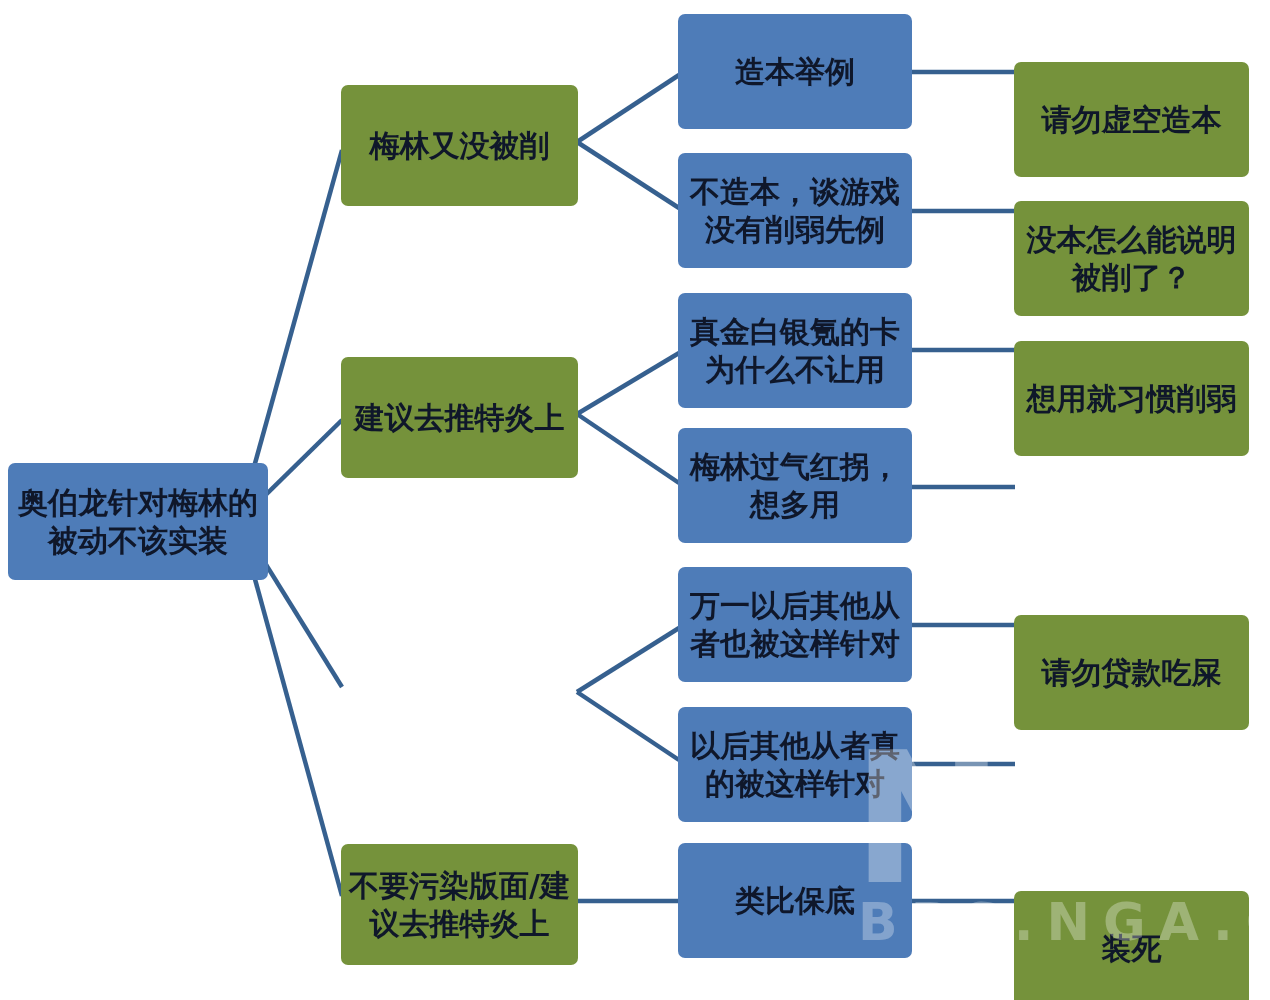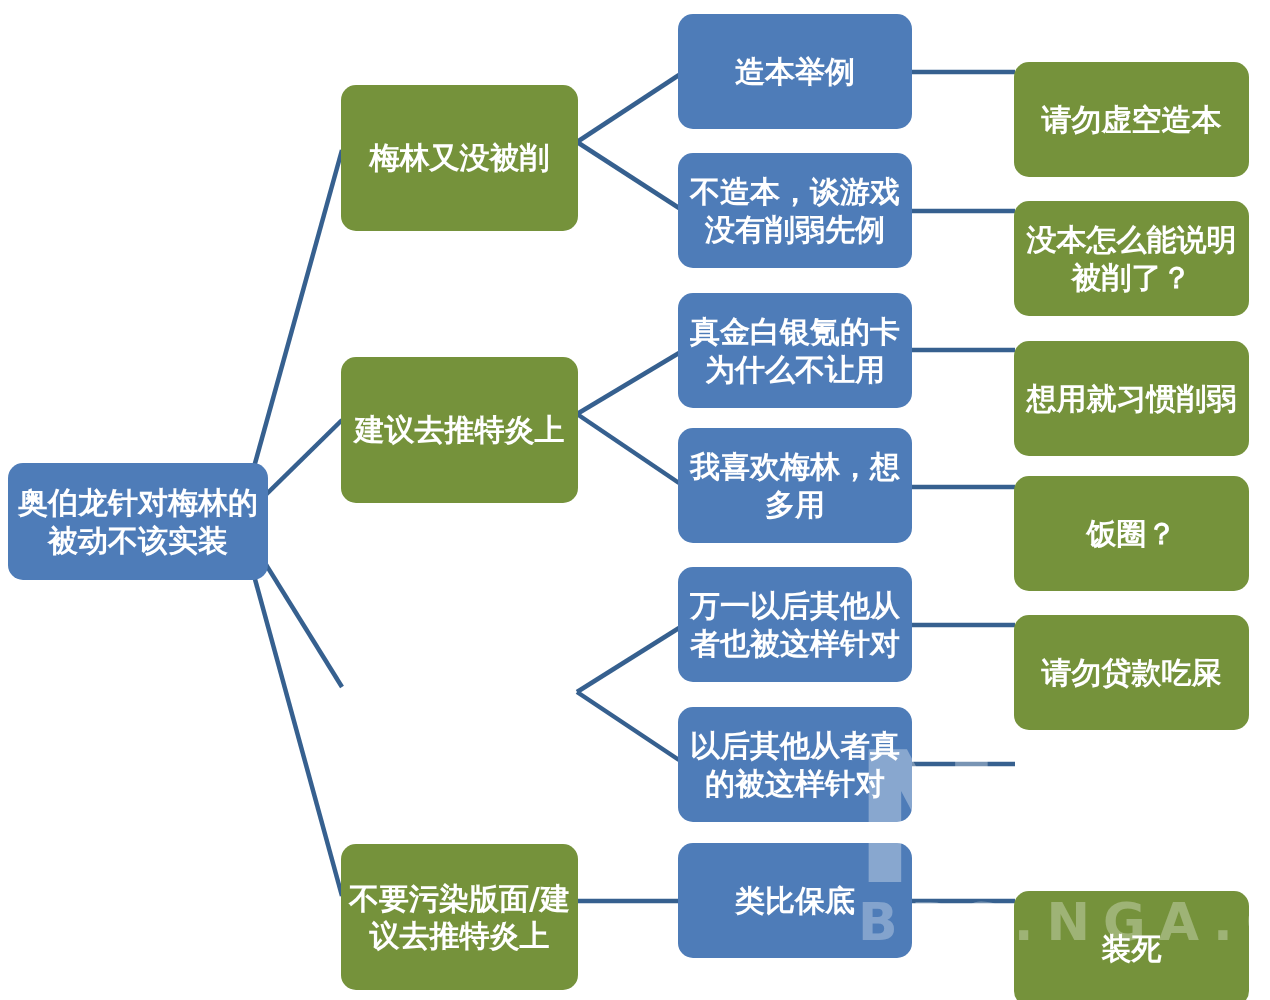--- a/index.html
+++ b/index.html
@@ -9,35 +9,35 @@
     background:#ffffff;
     overflow:hidden;
     font-family:"DejaVu Sans","Liberation Sans",sans-serif;
   }
   #wires { position:absolute; left:0; top:0; z-index:1; }
   .node {
     position:absolute;
     display:flex; align-items:center; justify-content:center;
     box-sizing:border-box;
     padding:2px 5px;
-    border-radius:15px;
+    border-radius:7px;
     text-align:center;
     font-weight:bold;
     font-size:30px;
     line-height:1.25;
-    color:#ffffff;
+    color:#0f172a;
     z-index:2;
     letter-spacing:0px;
   }
   .blue  { background:#4e7cb8; }
   .green { background:#75923b; }
 
   
   .root { left:8px;    top:463px; width:260px; height:117px; }
-  .l2   { left:341px;  width:237px; height:146px; }
+  .l2   { left:341px;  width:237px; height:121px; }
   .l3   { left:678px;  width:234px; height:115px; }
   .l4   { left:1014px; width:235px; height:115px;margin-top:48px; }
 
   .r2-0 { top:85px; }  .r2-1 { top:357px; } .r2-2 { top:634px; } .r2-3 { top:844px; }
   .row0 { top:14px; }  .row1 { top:153px; } .row2 { top:293px; } .row3 { top:428px; }
   .row4 { top:567px; } .row5 { top:707px; } .row6 { top:843px; }
 
   .watermark {
     position:absolute; z-index:3;
     color:rgba(255,255,255,0.33);
@@ -95,44 +95,41 @@
   <div class="node blue l3 row0">
     <span>造本举例</span>
   </div>
   <div class="node blue l3 row2">
     <span>真金白银氪的卡为什么不让用</span>
   </div>
   <div class="node blue l3 row1">
     <span>不造本，谈游戏没有削弱先例</span>
   </div>
   <div class="node blue l3 row3">
-    <span>我喜欢梅林，想多用</span>
+    <span>梅林过气红拐，想多用</span>
   </div>
   <div class="node blue l3 row4">
     <span>万一以后其他从者也被这样针对</span>
   </div>
   <div class="node blue l3 row5">
     <span>以后其他从者真的被这样针对</span>
   </div>
   <div class="node blue l3 row6">
     <span>类比保底</span>
   </div>
 
   <div class="node green l4 row0">
     <span>请勿虚空造本</span>
   </div>
   <div class="node green l4 row2">
     <span>想用就习惯削弱</span>
   </div>
   <div class="node green l4 row1">
     <span>没本怎么能说明被削了？</span>
   </div>
-  <div class="node green l4 row3">
-    <span>饭圈？</span>
-  </div>
   <div class="node green l4 row4">
     <span>请勿贷款吃屎</span>
   </div>
   <div class="node green l4 row6">
     <span>装死</span>
   </div>
 
   <div class="watermark wm-big">NGA</div>
   <div class="watermark wm-small">BBS.NGA.CN</div>
 

